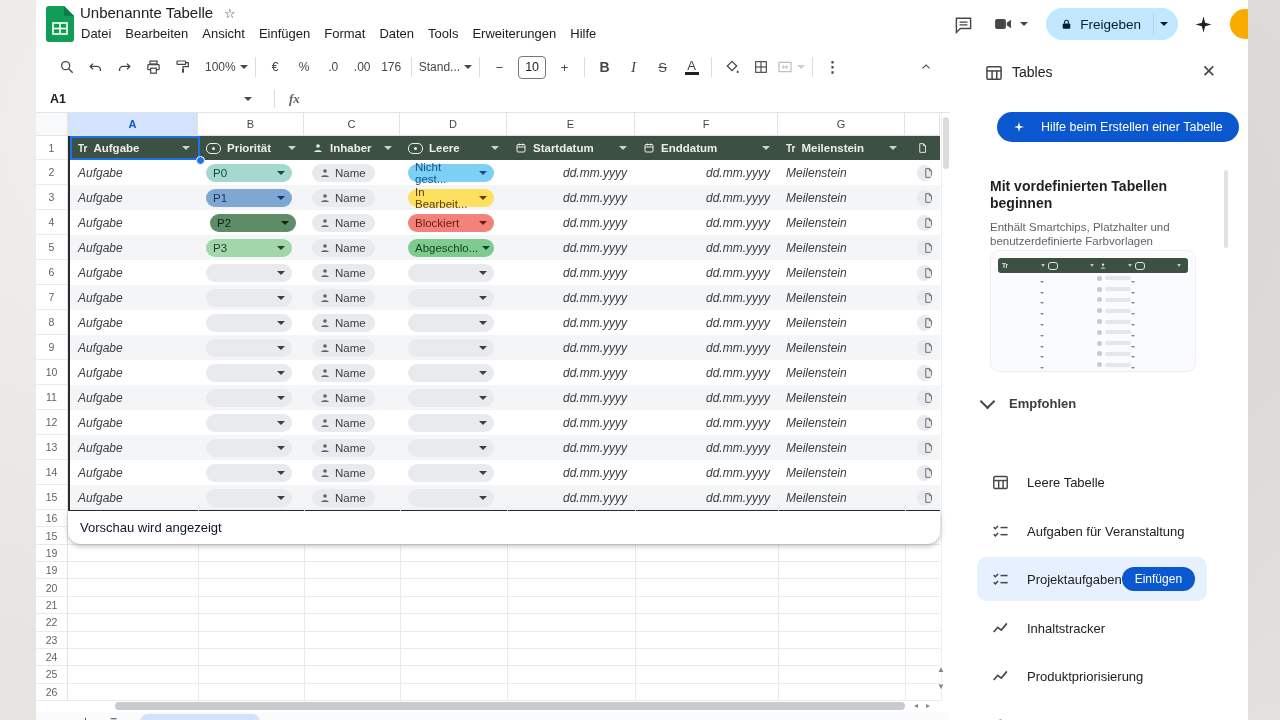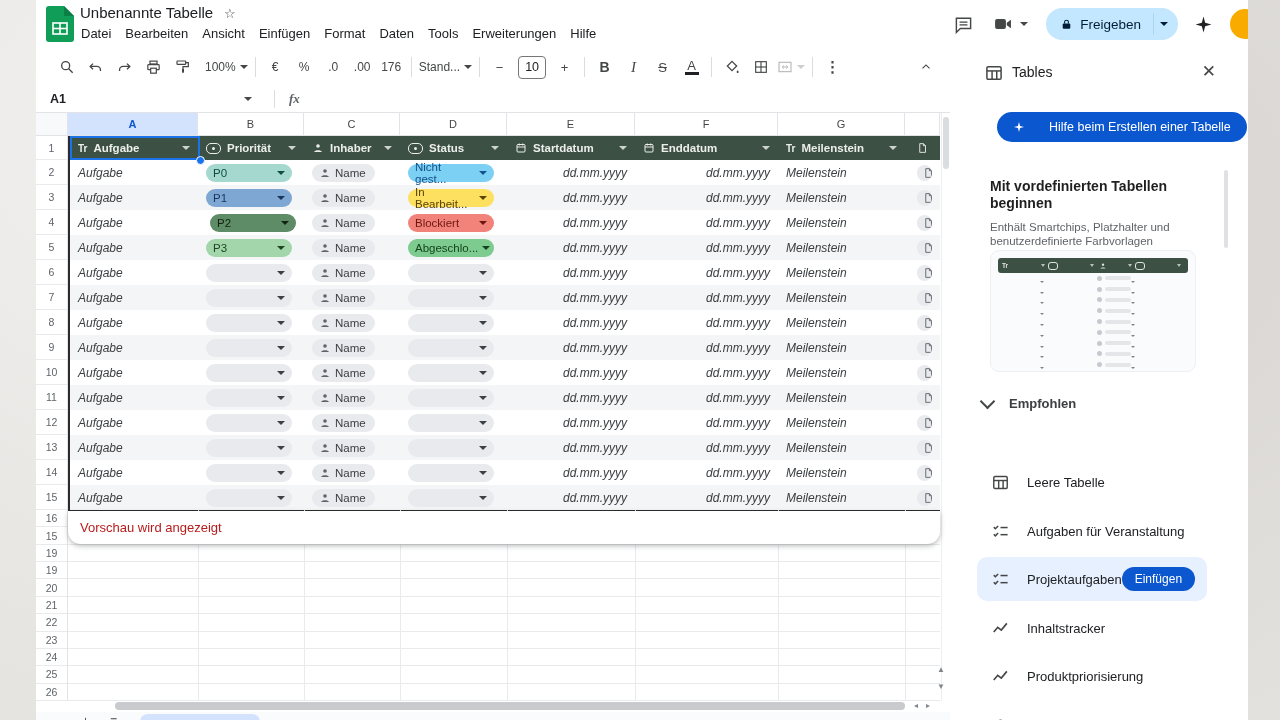--- a/index.html
+++ b/index.html
@@ -90,42 +90,42 @@
   .tricon{font-size:10px;font-weight:600;flex:none;}
   .sel-a1{position:absolute;left:0;top:0;width:130px;height:24px;border:2px solid #1a73e8;
     box-sizing:border-box;pointer-events:none;}
   .fill-handle{position:absolute;left:126px;top:20px;width:7px;height:7px;border-radius:50%;
     background:#1a73e8;border:1px solid #fff;pointer-events:none;z-index:4;}
   .emptyrows{position:absolute;left:32px;top:397px;width:872px;height:191px;overflow:hidden;}
   .emptyrow{box-sizing:border-box;border-bottom:1px solid #e8eaec;height:17.36px;}
   .vline{position:absolute;top:397px;width:1px;height:191px;background:#e8eaec;}
   .banner{position:absolute;left:32px;top:398px;width:872px;height:33px;background:#fff;
     border-radius:0 0 13px 13px;box-shadow:0 2px 5px rgba(60,64,67,.35);display:flex;align-items:center;
-    padding-left:12px;box-sizing:border-box;font-size:13px;color:#b91c1c;z-index:5;}
+    padding-left:12px;box-sizing:border-box;font-size:13px;color:#0f172a;z-index:5;}
   .vscroll{position:absolute;left:905px;top:0;width:9px;height:588px;border-left:1px solid #eceef0;}
   .vthumb{position:absolute;left:1px;top:4px;width:6px;height:52px;background:#dadce0;border-radius:3px;}
   .varrows{position:absolute;left:898px;top:552px;width:14px;display:flex;flex-direction:column;
     align-items:center;gap:8px;color:#80868b;font-size:8px;}
   .hscroll{position:absolute;left:0;top:701px;width:914px;height:10px;}
   .hthumb{position:absolute;left:79px;top:1px;width:790px;height:8px;background:#c8cacd;border-radius:4px;}
   .harrows{position:absolute;left:878px;top:0;display:flex;gap:8px;color:#80868b;font-size:8px;}
   .tabbar{position:absolute;left:0;top:712px;width:914px;height:8px;background:#f9fbfd;overflow:hidden;}
   .tabbar .ic{position:absolute;top:2px;color:#444746;font-size:12px;}
   .sheet-tab{position:absolute;left:104px;top:2px;width:120px;height:22px;background:#d3e3fd;
     border-radius:8px 8px 0 0;display:flex;align-items:center;justify-content:center;
     font-size:11px;color:#0b57d0;font-weight:600;}
 
   
   .sidebar{position:absolute;right:0;top:56px;width:284px;height:664px;background:#fff;}
   .sb-head{position:absolute;left:0;top:0;width:100%;height:36px;}
   .sb-title{position:absolute;left:48px;top:8px;font-size:14px;color:#202124;}
   .sb-tableicon{position:absolute;left:20px;top:7px;color:#444746;}
   .sb-close{position:absolute;right:32px;top:5px;font-size:17px;color:#444746;}
   .helpbtn{position:absolute;left:33px;top:56px;height:30px;border-radius:16px;background:#0b57d0;
-    color:#fff;display:inline-flex;align-items:center;gap:24px;padding:0 16px;font-size:12.5px;}
+    color:#fff;display:inline-flex;align-items:center;gap:16px;padding:0 16px;font-size:12.5px;}
   .sb-h1{position:absolute;left:26px;top:122px;width:205px;font-size:14px;font-weight:600;
     color:#1f1f1f;line-height:17px;}
   .sb-sub{position:absolute;left:26px;top:164px;width:215px;font-size:11.5px;color:#5f6368;line-height:14px;}
   .sb-card{position:absolute;left:26px;top:194px;width:206px;height:122px;border-radius:9px;
     background:#fafbfd;border:1px solid #edeff2;box-sizing:border-box;padding:7px;}
   .mini-head{height:15px;background:#3d5044;border-radius:3px;display:flex;align-items:center;
     color:#dfe5e0;padding:0 4px;box-sizing:border-box;}
   .mini-col{display:flex;align-items:center;gap:3px;}
   .mini-car{width:0;height:0;border-left:2.5px solid transparent;border-right:2.5px solid transparent;
     border-top:3px solid #b9c2bb;margin-left:auto;margin-right:3px;}
@@ -369,21 +369,21 @@
                   <path d="M4.5 19.5c0-4.2 15-4.2 15 0v.5h-15z" fill="currentColor"></path>
                 </svg>
               </span>
               <span>Inhaber</span>
               <span class="car"></span>
             </div>
             <div class="hcell" style="width: 107px;">
               <span class="ovalicon">
                 <i></i>
               </span>
-              <span>Status</span>
+              <span>Leere</span>
               <span class="car"></span>
             </div>
             <div class="hcell" style="width: 128px;">
               <span style="display:flex">
                 <svg width="12" height="12" viewBox="0 0 24 24">
                   <rect x="4" y="5" width="16" height="15" rx="2" fill="none" stroke="currentColor" stroke-width="2"></rect>
                   <line x1="4" y1="10" x2="20" y2="10" stroke="currentColor" stroke-width="2"></line>
                   <line x1="8.5" y1="3" x2="8.5" y2="7" stroke="currentColor" stroke-width="2"></line>
                   <line x1="15.5" y1="3" x2="15.5" y2="7" stroke="currentColor" stroke-width="2"></line>
                 </svg>

